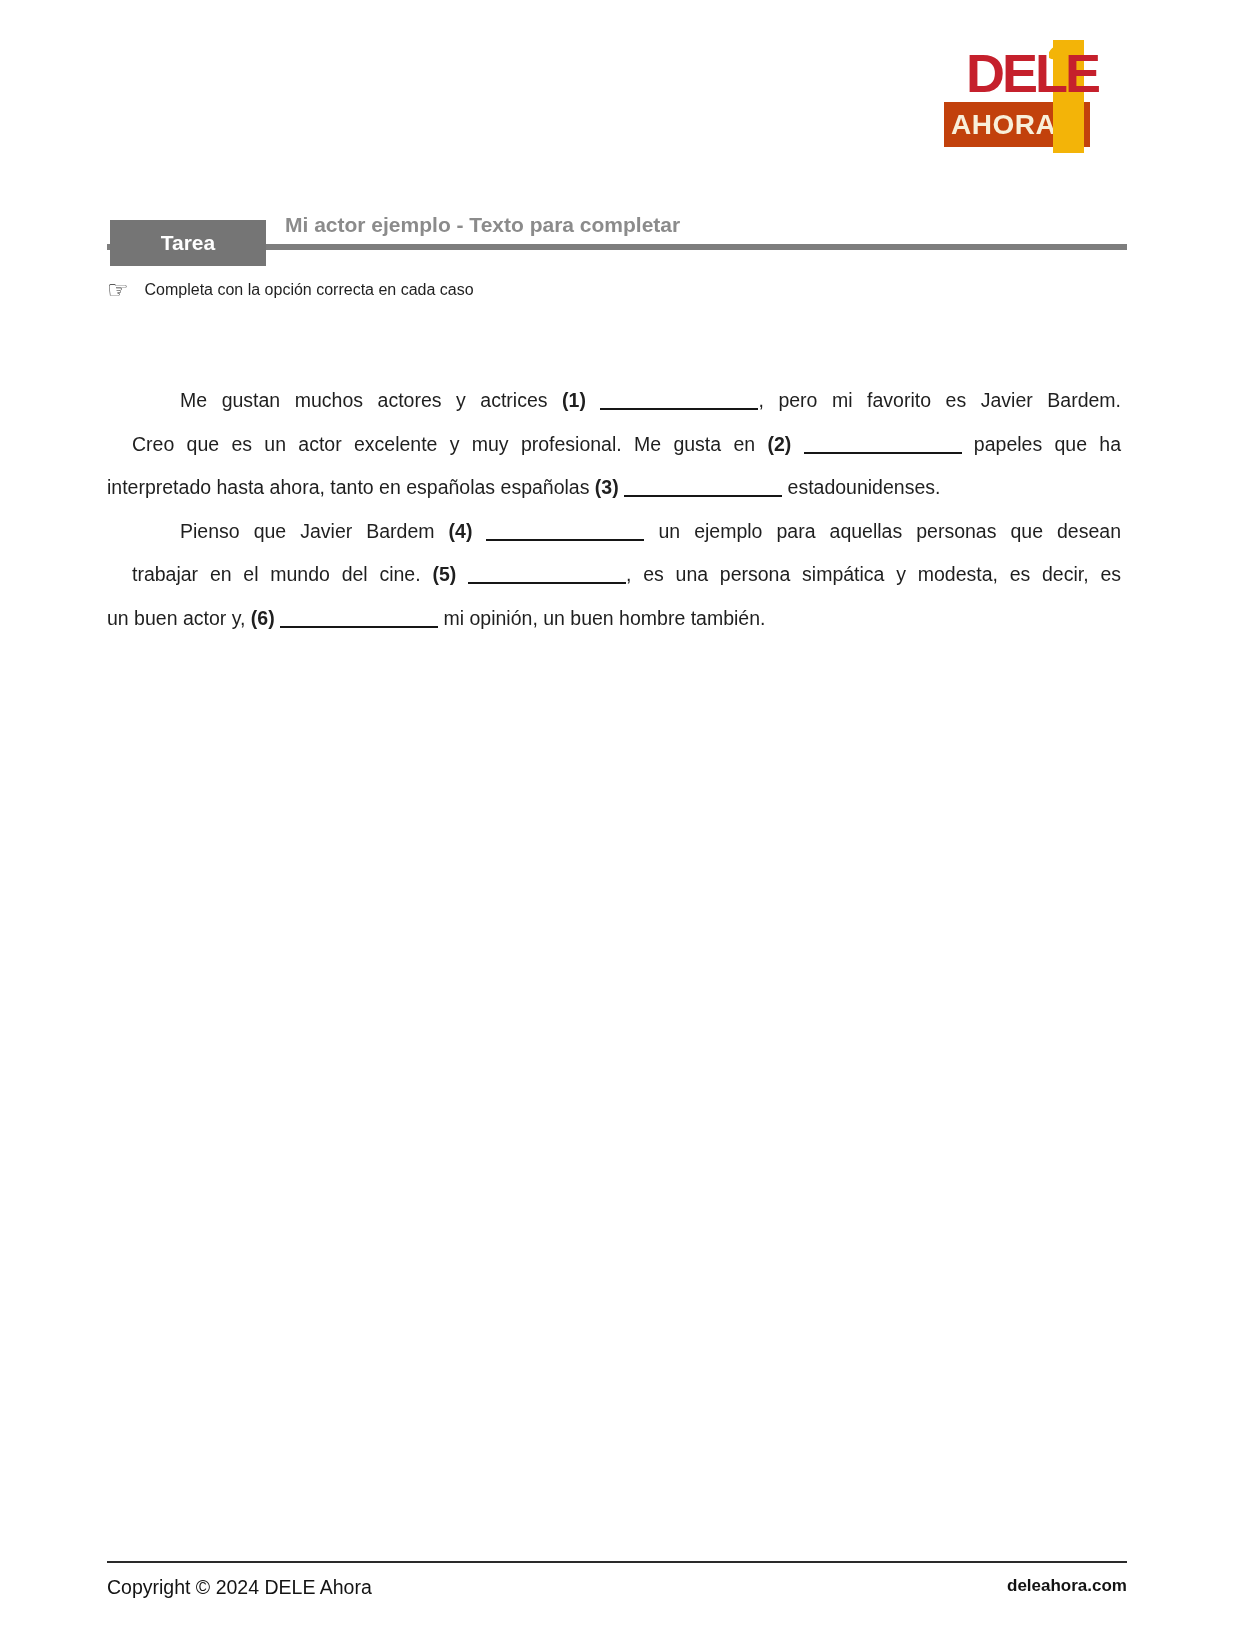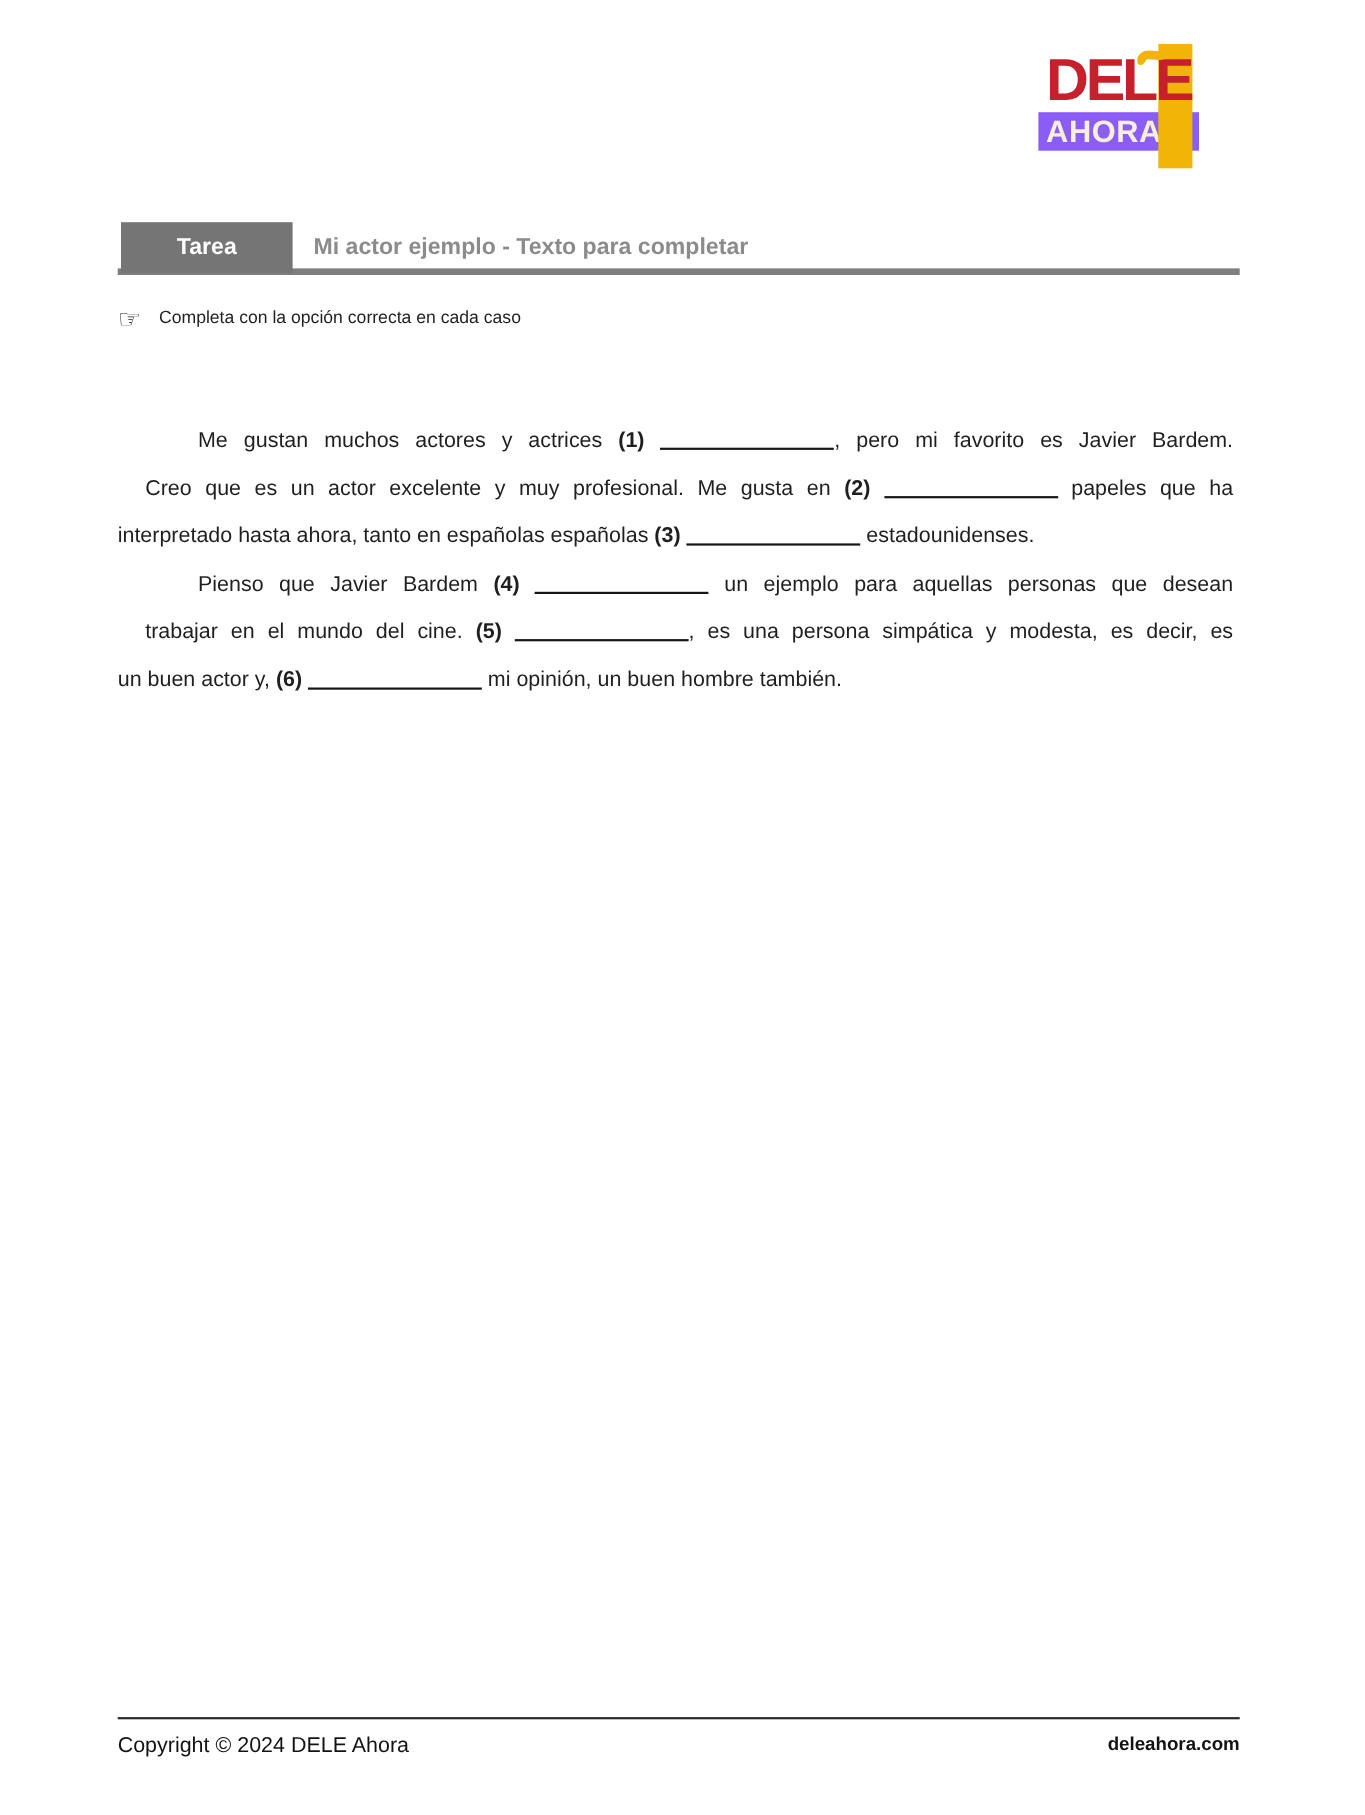--- a/index.html
+++ b/index.html
@@ -6,29 +6,29 @@
   html,body { background:#e9e9e9; }
   body { font-family:"Liberation Sans","DejaVu Sans",sans-serif; }
   .page {
     position:relative; width:1241px; height:1650px; margin:0 auto;
     background:#ffffff; overflow:hidden;
   }
 
   
   .logo { position:absolute; left:942px; top:38px; width:192px; height:118px; }
   .logo-bar { position:absolute; left:111px; top:2px; width:31px; height:113px; background:#f3b408; z-index:2; }
-  .logo-band { position:absolute; left:2px; top:64px; width:146px; height:35px; background:#8b5cf6; z-index:1; display:flex; align-items:center; }
+  .logo-band { position:absolute; left:2px; top:64px; width:146px; height:45px; background:#c2410c; z-index:1; display:flex; align-items:center; }
   .logo-ahora { color:#f8efda; font-weight:700; font-size:28px; letter-spacing:0.5px; padding-left:7px; line-height:1; }
-  .logo-dele { position:absolute; left:9px; top:8px; z-index:3; color:#c5202c; font-weight:700; font-size:54px; letter-spacing:-3px; line-height:1; }
+  .logo-dele { position:absolute; left:24px; top:8px; z-index:3; color:#c5202c; font-weight:700; font-size:54px; letter-spacing:-3px; line-height:1; }
   .logo-tilde { position:absolute; left:47px; top:-2px; z-index:4; width:34px; height:20px; }
 
   
   .header-rule { position:absolute; left:107px; top:244px; width:1020px; height:6px; background:#7e7e7e; }
   .header-tab {
-    position:absolute; left:110px; top:202px; width:156px; height:46px; background:#757575; z-index:2;
+    position:absolute; left:110px; top:220px; width:156px; height:46px; background:#757575; z-index:2;
     display:flex; align-items:center; justify-content:center;
     color:#ffffff; font-weight:700; font-size:21px;
   }
   .header-title {
     position:absolute; left:285px; top:202px; height:46px; line-height:46px;
     color:#8b8b8b; font-weight:700; font-size:21px;
   }
 
   
   .instruction { position:absolute; left:107px; top:278px; display:flex; align-items:center; color:#1f1f1f; }

